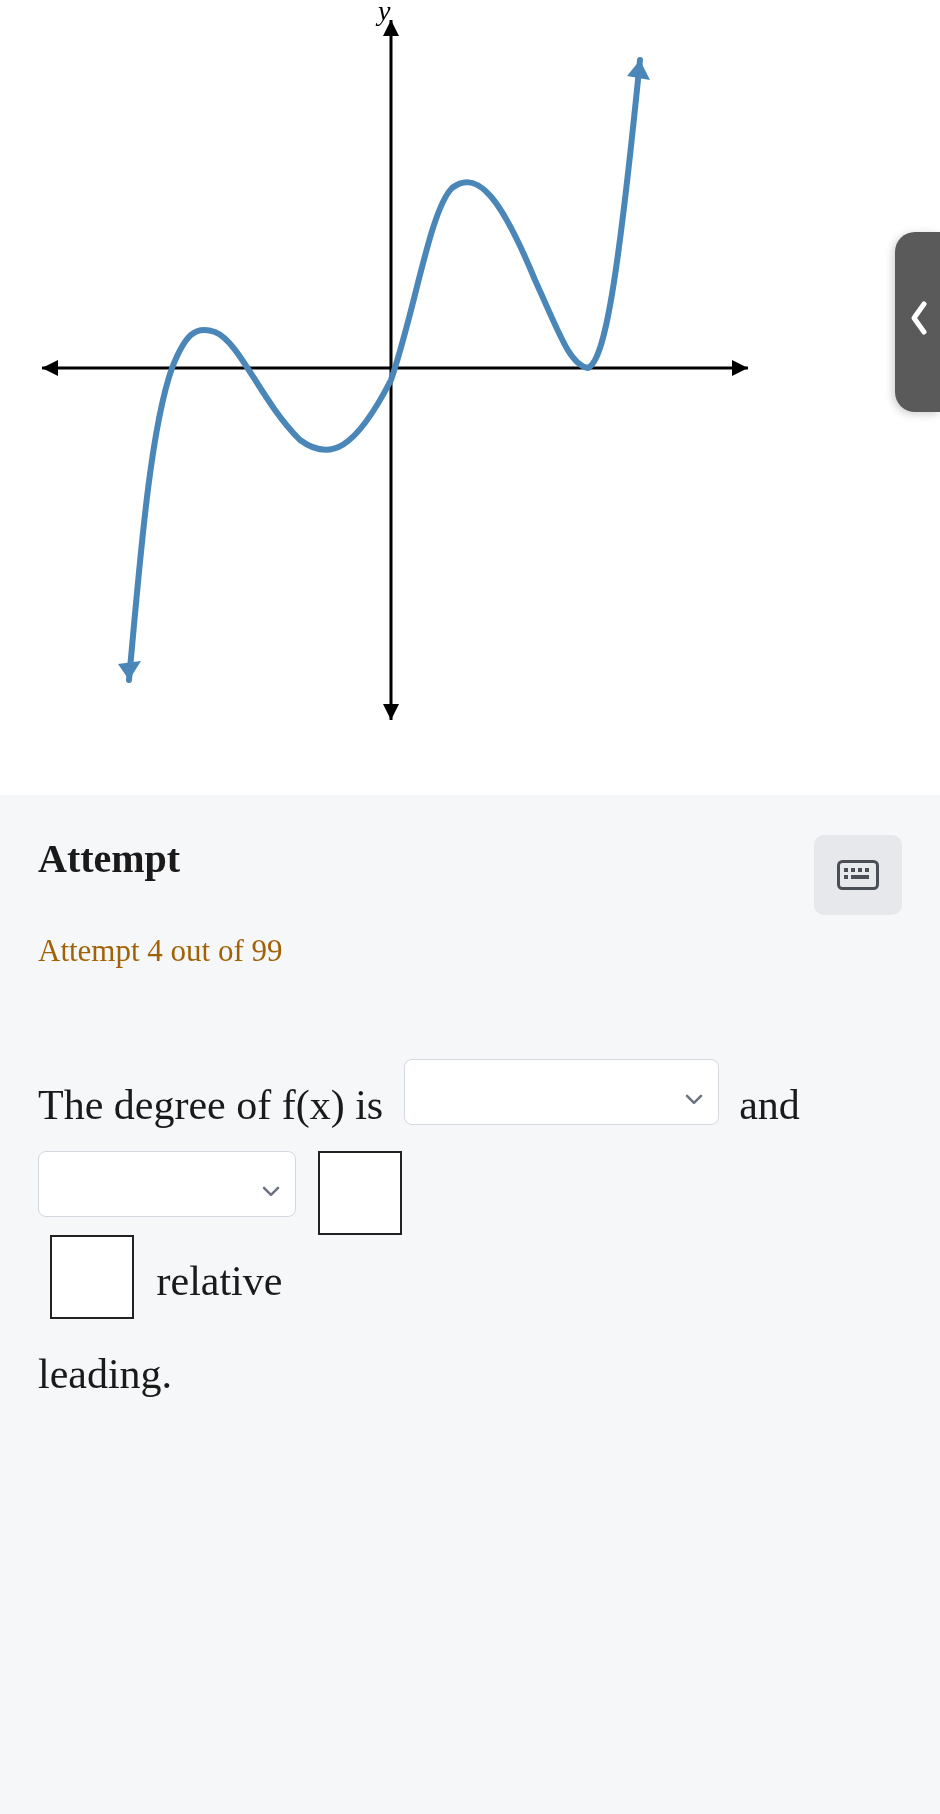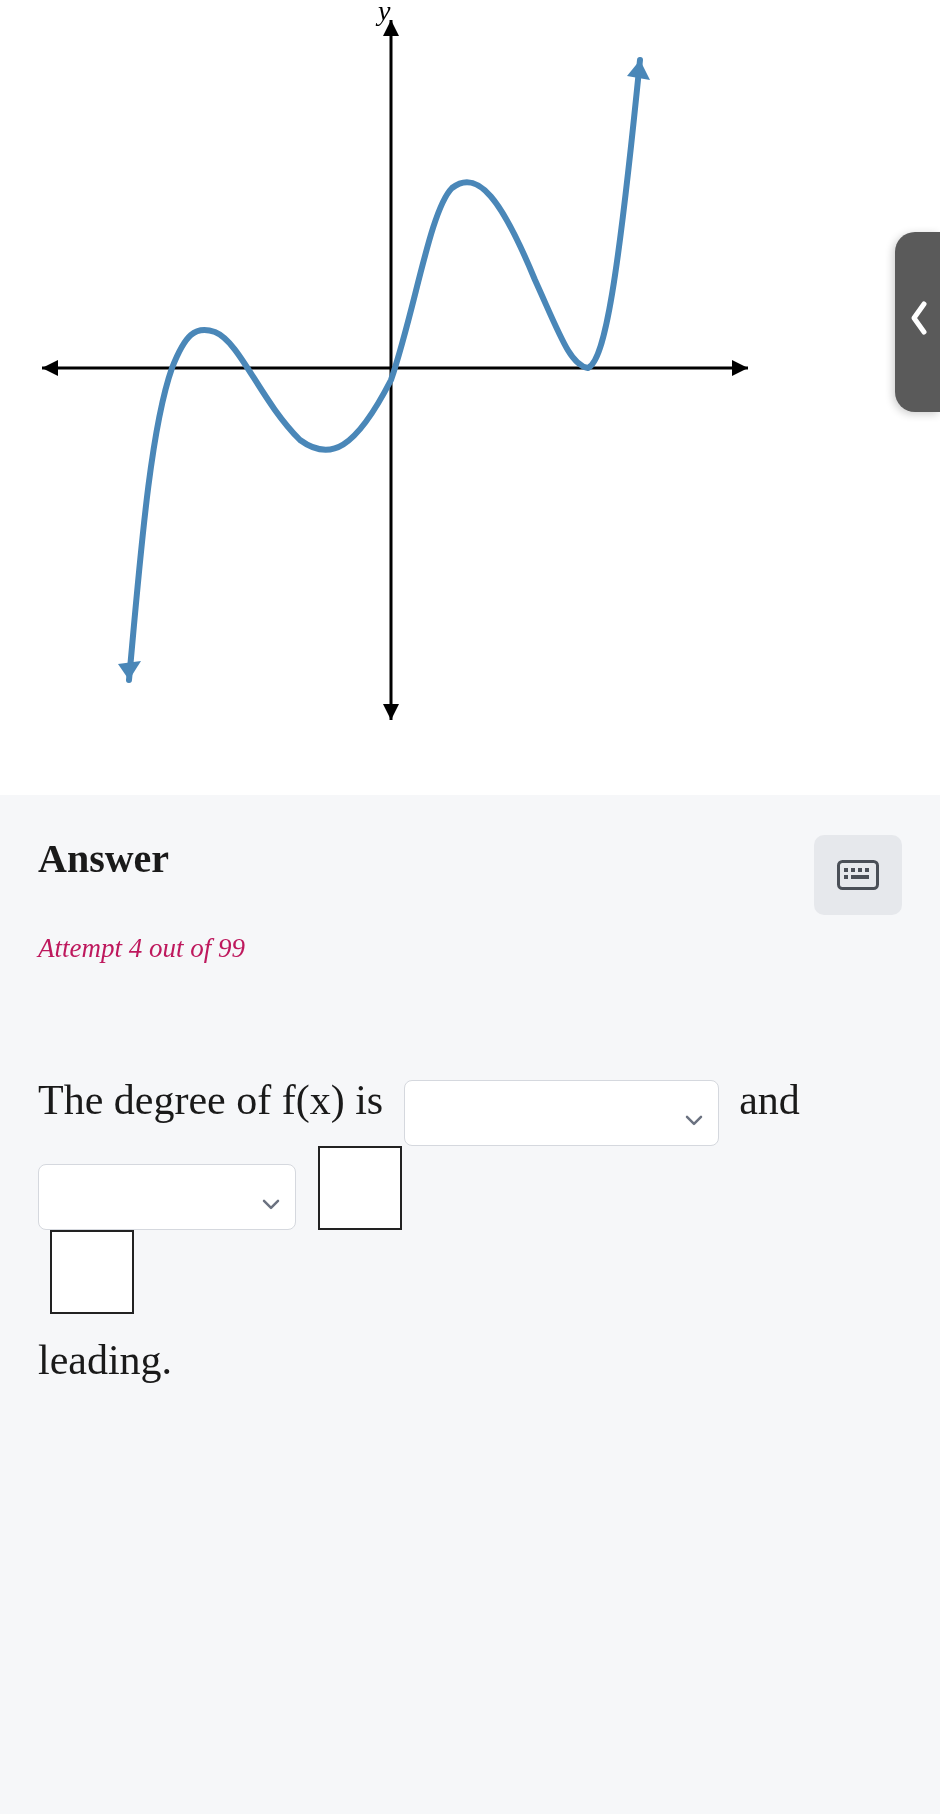--- a/index.html
+++ b/index.html
@@ -70,35 +70,34 @@
     background: #e6e8ec;
     border-radius: 10px;
     display: flex;
     align-items: center;
     justify-content: center;
     cursor: pointer;
   }
   .keyboard-btn svg { display: block; }
   .attempt {
     font-family: Georgia, serif;
-    font-size: 27px;
-    color: #be185d;
-    font-style: italic;
+    font-size: 31px;
+    color: #a16207;
   }
   .question-body {
     margin-top: 90px;
     font-family: Georgia, 'Times New Roman', serif;
     font-size: 42px;
     color: #1a1a1a;
     line-height: 2.2;
   }
   .question-body .line {
     display: flex;
     flex-wrap: wrap;
-    align-items: flex-end;
+    align-items: flex-start;
     gap: 0;
   }
   .text-seg { white-space: pre; }
   .select-wrap {
     position: relative;
     display: inline-flex;
     align-items: center;
     background: #fff;
     border: 1px solid #d5d8de;
     border-radius: 8px;
@@ -165,21 +164,21 @@
 <div class="side-tab">
   <span class="side-tab-chevron">
     <svg width="20" height="36" viewBox="0 0 20 36">
         <path d="M16 4 L6 18 L16 32" stroke="#fff" stroke-width="5" fill="none" stroke-linecap="round" stroke-linejoin="round"></path>
       </svg>
   </span>
 </div>
 
 <div class="answer-panel">
   <div class="answer-header">
-    <div class="answer-title">Answer</div>
+    <div class="answer-title">Attempt</div>
     <div class="keyboard-btn">
       <svg width="42" height="30" viewBox="0 0 42 30">
         <rect x="1.5" y="1.5" width="39" height="27" rx="4" ry="4" fill="none" stroke="#4a4f57" stroke-width="3"></rect>
         <rect x="7" y="8" width="4" height="4" fill="#4a4f57"></rect>
         <rect x="14" y="8" width="4" height="4" fill="#4a4f57"></rect>
         <rect x="21" y="8" width="4" height="4" fill="#4a4f57"></rect>
         <rect x="28" y="8" width="4" height="4" fill="#4a4f57"></rect>
         <rect x="7" y="15" width="4" height="4" fill="#4a4f57"></rect>
         <rect x="14" y="15" width="18" height="4" fill="#4a4f57"></rect>
       </svg>
@@ -209,19 +208,20 @@
           <svg width="20" height="14" viewBox="0 0 20 14">
               <path d="M3 4 L10 11 L17 4" stroke="#6b7280" stroke-width="2.5" fill="none" stroke-linecap="round" stroke-linejoin="round"></path>
             </svg>
         </span>
       </span>
       <span class="num-input"><span></span></span>
     </div>
 
     <div class="line">
       <span class="num-input"><span></span></span>
+      <span class="text-seg"> relative</span>
     </div>
 
     <div class="line">
       <span class="text-seg">leading.</span>
     </div>
   </div>
 </div>
 
 </body></html>

